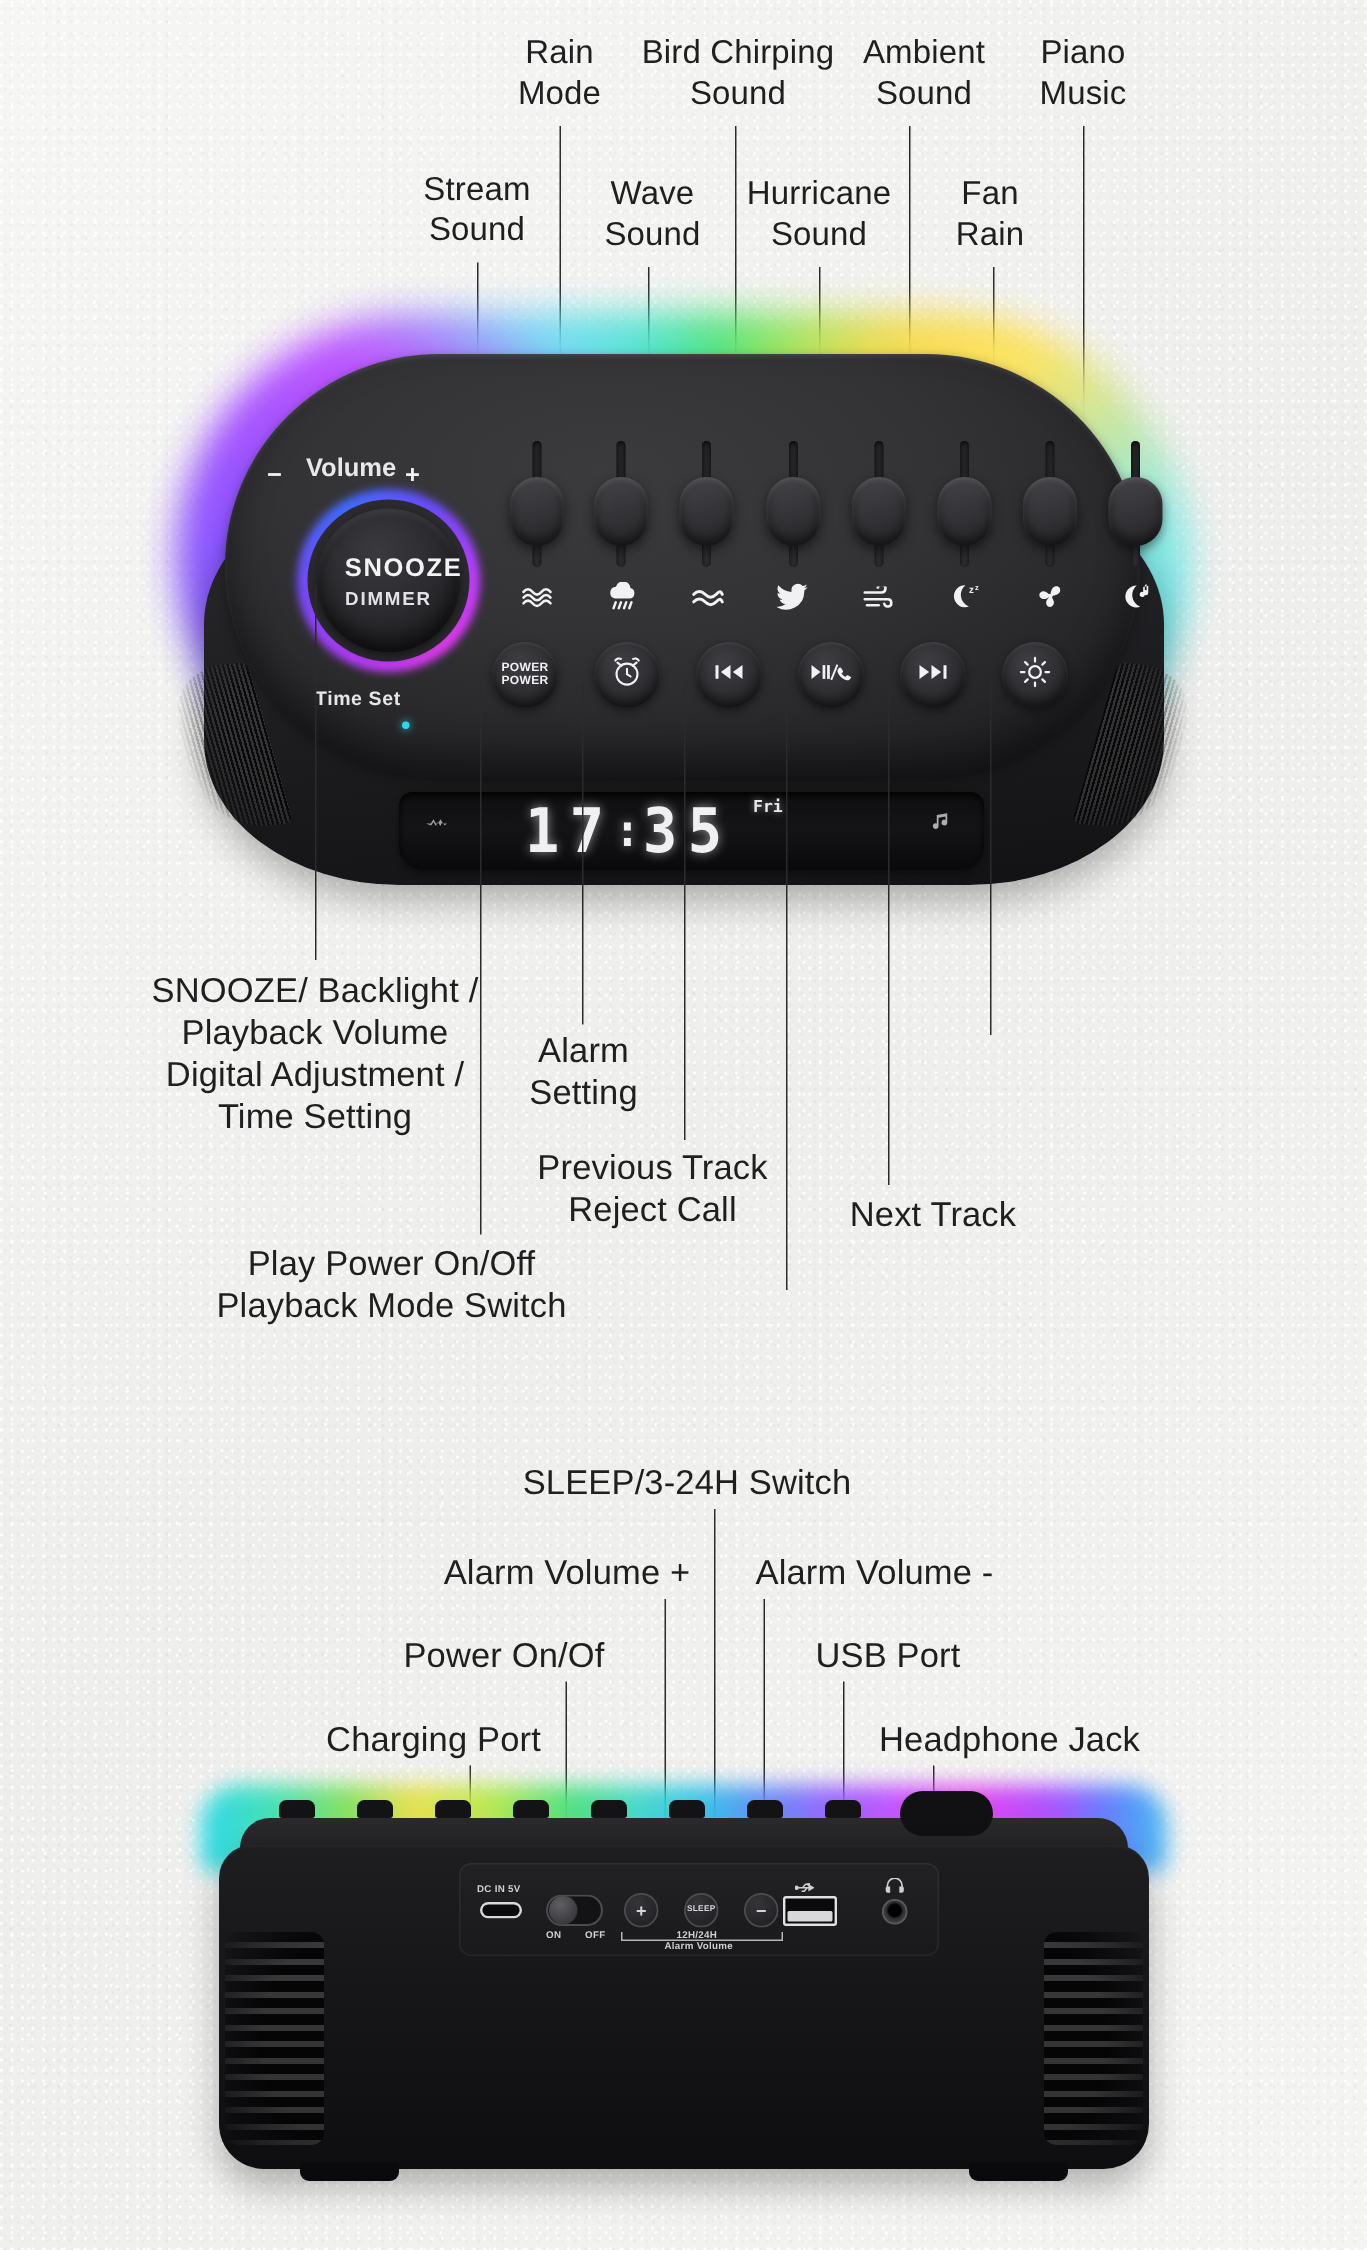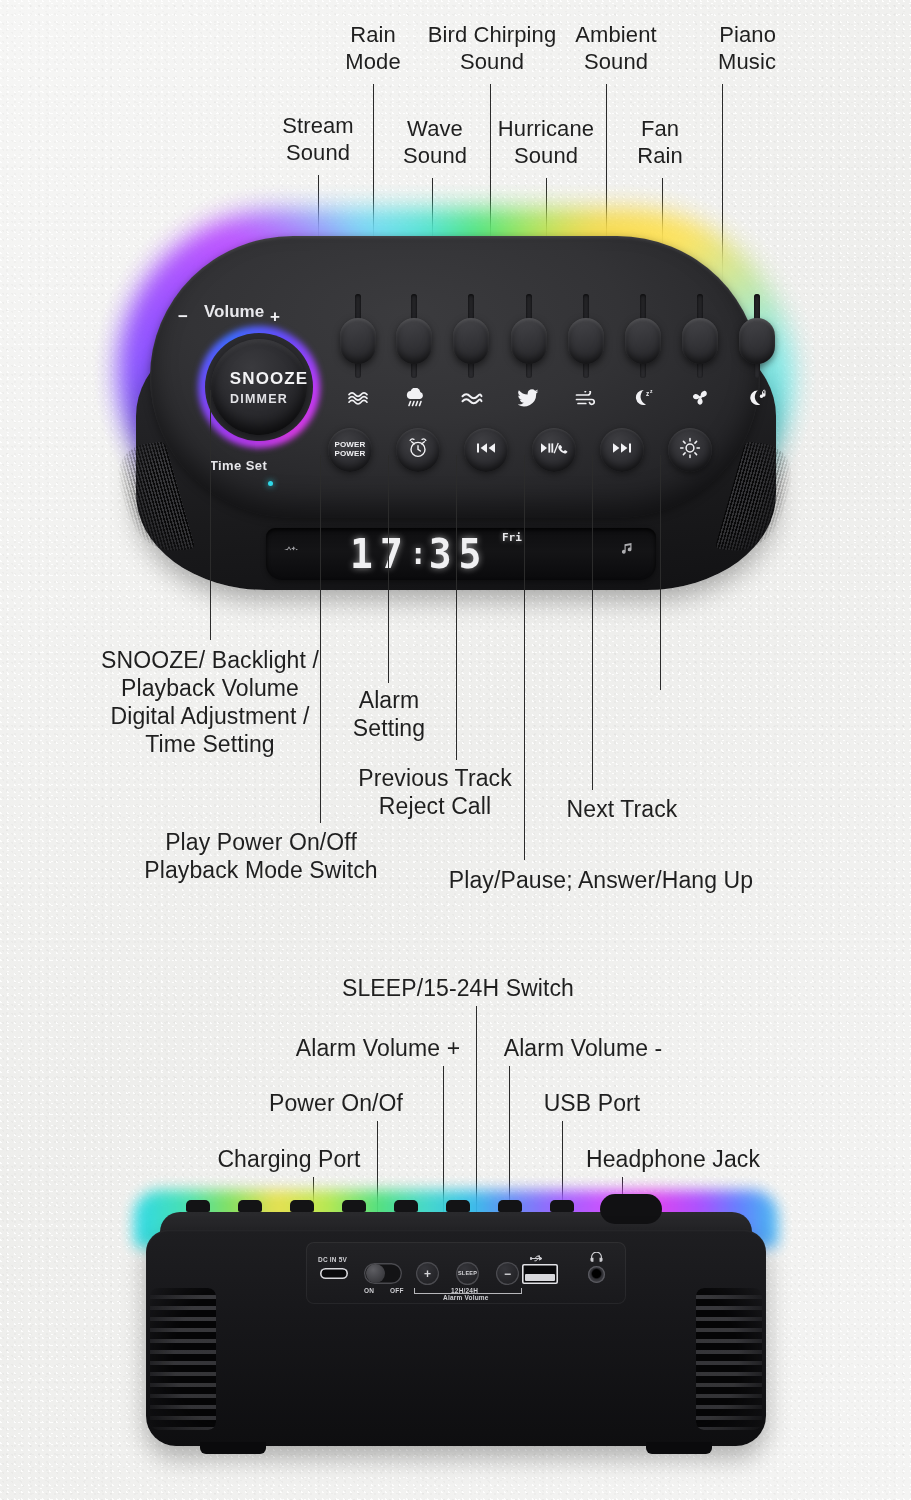--- a/index.html
+++ b/index.html
@@ -327,21 +327,21 @@
 <body>
 
 <div class="stage">
 
   <div class="label" style="left:317px; top:22px; width:112px;">Rain
 Mode</div>
   <div class="label" style="left:407px; top:22px; width:170px;">Bird Chirping
 Sound</div>
   <div class="label" style="left:556px; top:22px; width:120px;">Ambient
 Sound</div>
-  <div class="label" style="left:668px; top:22px; width:108px;text-align:right;">Piano
+  <div class="label" style="left:668px; top:22px; width:108px;">Piano
 Music</div>
 
   <div class="label" style="left:262px; top:113px; width:112px;">Stream
 Sound</div>
   <div class="label" style="left:383px; top:116px; width:104px;">Wave
 Sound</div>
   <div class="label" style="left:487px; top:116px; width:118px;">Hurricane
 Sound</div>
   <div class="label" style="left:613px; top:116px; width:94px;">Fan
 Rain</div>
@@ -552,23 +552,22 @@
 Playback Volume
 Digital Adjustment /
 Time Setting</div>
   <div class="label big" style="left:332px; top:686px; width:114px;">Alarm
 Setting</div>
   <div class="label big" style="left:340px; top:764px; width:190px;">Previous Track
 Reject Call</div>
   <div class="label big" style="left:545px; top:795px; width:154px;">Next Track</div>
   <div class="label big" style="left:131px; top:828px; width:260px;">Play Power On/Off
 Playback Mode Switch</div>
-  <div class="label big" style="left:437px; top:866px; width:328px;">Play/Pause; Answer/Hang Up</div>
-
-  <div class="label big" style="left:338px; top:974px; width:240px;">SLEEP/15-24H Switch</div>
+
+  <div class="label big" style="left:338px; top:974px; width:240px;">SLEEP/3-24H Switch</div>
   <div class="label big" style="left:290px; top:1034px; width:176px;">Alarm Volume +</div>
   <div class="label big" style="left:497px; top:1034px; width:172px;">Alarm Volume -</div>
   <div class="label big" style="left:268px; top:1089px; width:136px;">Power On/Of</div>
   <div class="label big" style="left:541px; top:1089px; width:102px;">USB Port</div>
   <div class="label big" style="left:216px; top:1145px; width:146px;">Charging Port</div>
   <div class="label big" style="left:583px; top:1145px; width:180px;">Headphone Jack</div>
 
   <div class="ln" style="left:476px; top:1006px; height:230px;"></div>
   <div class="ln" style="left:443px; top:1066px; height:170px;"></div>
   <div class="ln" style="left:509px; top:1066px; height:170px;"></div>

